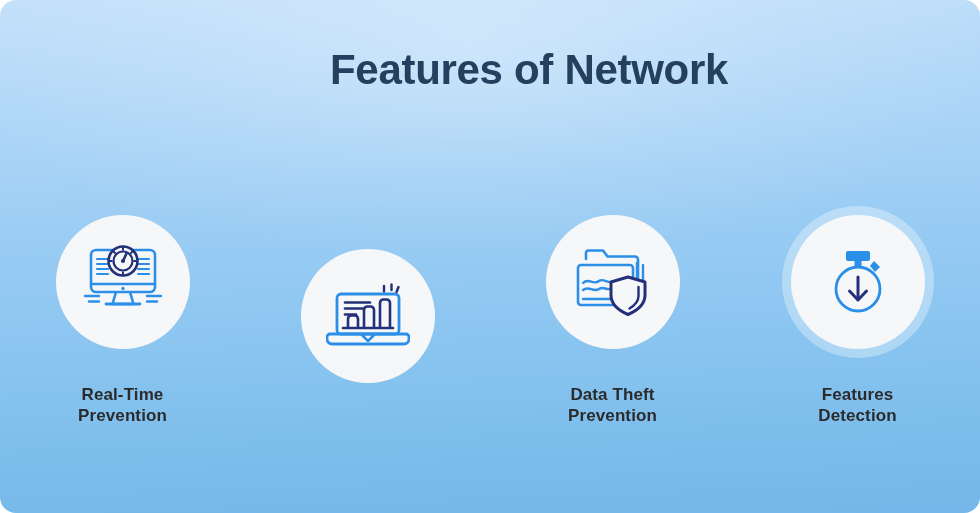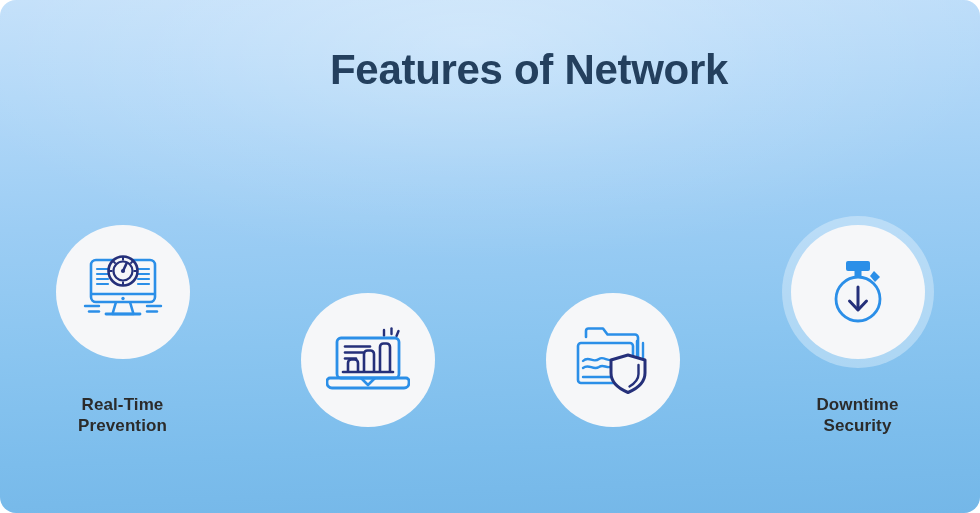--- a/index.html
+++ b/index.html
@@ -52,21 +52,21 @@
   }
 
   
   .features {
     position: absolute;
     top: 196px;
     left: 0;
     width: 980px;
     height: 240px;
     display: flex;
-    align-items: flex-end;
+    align-items: center;
     z-index: 3;
   }
   .feature {
     flex: 1 1 0;
     display: flex;
     flex-direction: column;
     align-items: center;
   }
 
   .circle-wrap {
@@ -212,20 +212,24 @@
 
             <path d="M11 39 C17 33 21 42 27 37 C31 34 35 39 40 38 H51" stroke="#2b8fe8" stroke-width="2.4" stroke-linecap="round" stroke-linejoin="round"></path>
             <path d="M11 46 C17 41 21 49 27 45 C31 42 34 46 38 45" stroke="#2b8fe8" stroke-width="2.4" stroke-linecap="round" stroke-linejoin="round"></path>
             <path d="M11 55 H44" stroke="#2b8fe8" stroke-width="2.4" stroke-linecap="round"></path>
 
             <path d="M56 33 L73 38 V51 C73 60 65.5 66.5 56 70.5 C46.5 66.5 39 60 39 51 V38 Z" fill="#f6f7f9" stroke="#25307a" stroke-width="3" stroke-linejoin="round"></path>
             <path d="M66.5 43 V52 C66.5 57.5 62.5 61.5 57.5 64.5" stroke="#25307a" stroke-width="2.4" stroke-linecap="round"></path>
           </svg>
         </div>
       </div>
+      <div class="caption">
+        <span class="cap-line">Data Theft</span>
+        <span class="cap-line">Prevention</span>
+      </div>
     </div>
 
     <div class="feature has-halo">
       <div class="circle-wrap">
         <div class="halo"></div>
         <div class="circle">
           <svg class="icon-svg" width="64" height="70" viewBox="0 0 64 70" fill="none">
 
             <path d="M22 4 H42 a2 2 0 0 1 2 2 V12 a2 2 0 0 1 -2 2 H22 a2 2 0 0 1 -2 -2 V6 a2 2 0 0 1 2 -2 z" fill="#2b8fe8"></path>
             <rect x="28.5" y="13" width="7" height="7" fill="#2b8fe8"></rect>
@@ -233,19 +237,19 @@
             <path d="M48 14 L54 20 L49 25 L44 19 Z" fill="#2b8fe8"></path>
 
             <circle cx="32" cy="42" r="22" stroke="#2b8fe8" stroke-width="2.8" fill="none"></circle>
 
             <path d="M32 30 V52" stroke="#25307a" stroke-width="3" stroke-linecap="round"></path>
             <path d="M23.5 44 L32 53 L40.5 44" stroke="#25307a" stroke-width="3" stroke-linecap="round" stroke-linejoin="round" fill="none"></path>
           </svg>
         </div>
       </div>
       <div class="caption">
-        <span class="cap-line">Downtime</span>
-        <span class="cap-line">Security</span>
+        <span class="cap-line">Features</span>
+        <span class="cap-line">Detection</span>
       </div>
     </div>
 
   </div>
 </div>
 
 </body></html>

